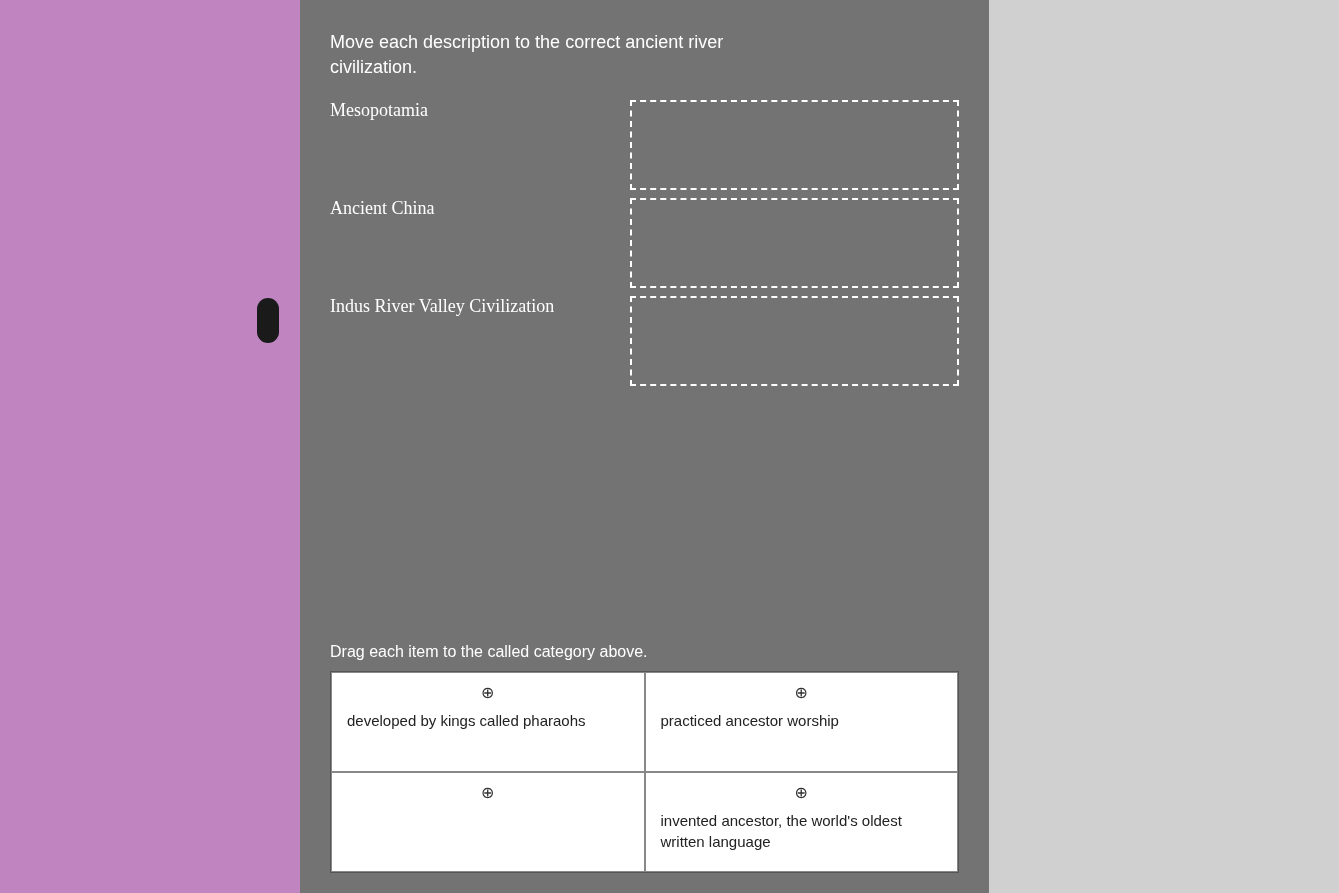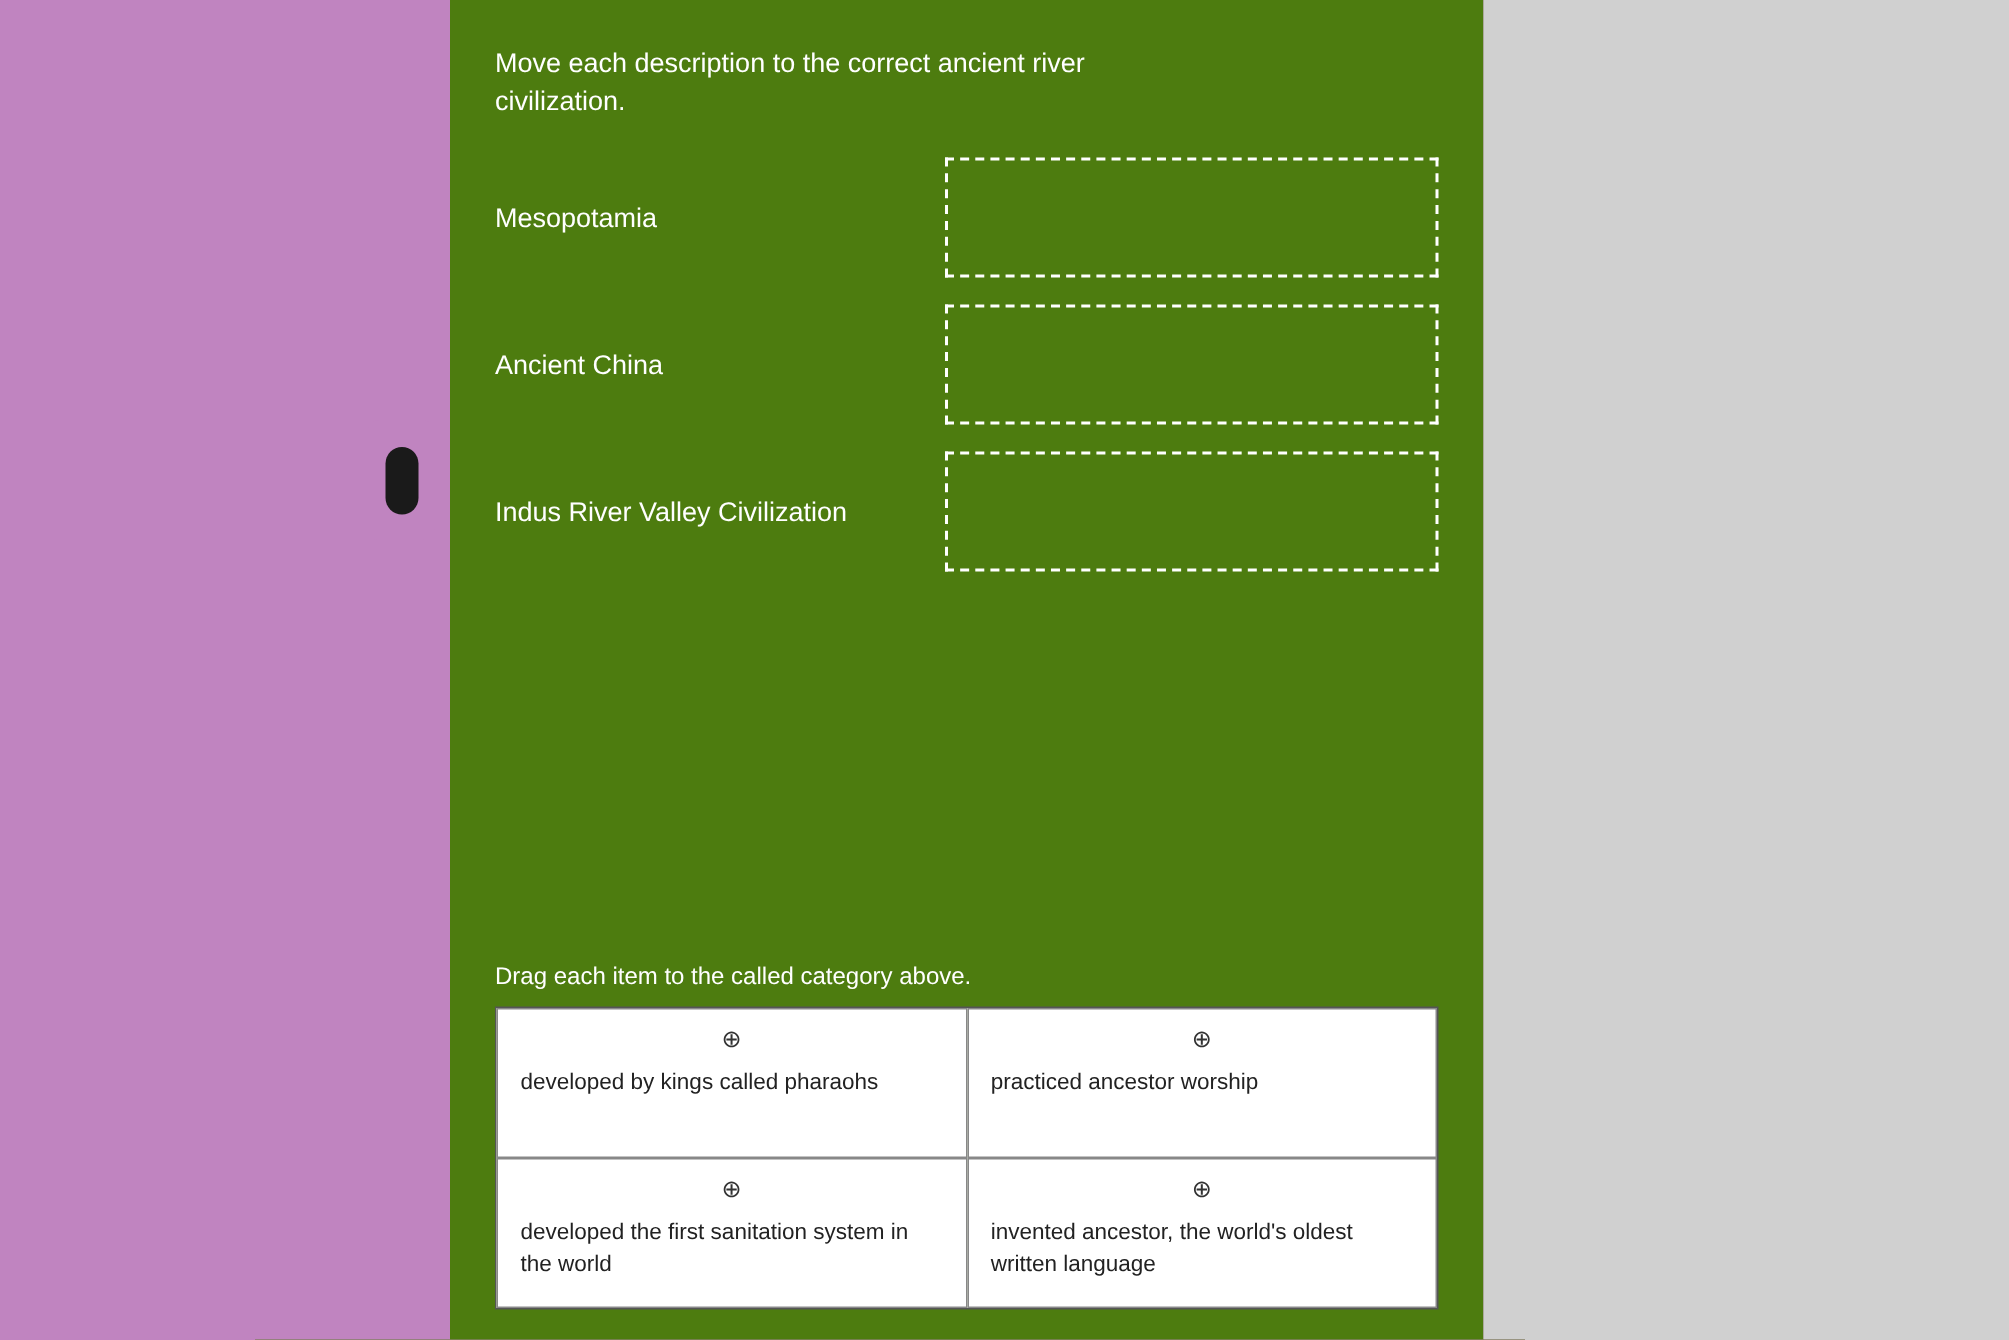--- a/index.html
+++ b/index.html
@@ -40,21 +40,21 @@
 
     .tab-hole {
       width: 22px;
       height: 45px;
       background-color: #1a1a1a;
       border-radius: 12px;
     }
 
     .main-content {
       flex: 1;
-      background-color: #4d7c0f;
+      background-color: #737373;
       padding: 30px 30px 20px 30px;
       display: flex;
       flex-direction: column;
       overflow: hidden;
     }
 
     .right-border {
       width: 350px;
       background-color: #d0d0d0;
       flex-shrink: 0;
@@ -69,23 +69,23 @@
 
     .categories-section {
       flex: 1;
       display: flex;
       flex-direction: column;
       gap: 0;
     }
 
     .category-row {
       display: flex;
-      align-items: center;
       margin-bottom: 8px;
       min-height: 90px;
+      font-family: Liberation Serif, serif;
     }
 
     .category-label {
       color: #ffffff;
       font-size: 18px;
       width: 300px;
       flex-shrink: 0;
     }
 
     .drop-zone {
@@ -181,21 +181,20 @@
       <div class="drag-handle">⊕</div>
       <div class="drag-item-text">developed by kings called pharaohs</div>
     </div>
     <div class="drag-item right-col">
       <div class="drag-handle">⊕</div>
       <div class="drag-item-text">practiced ancestor worship</div>
     </div>
 
     <div class="drag-item drag-item-bottom">
       <div class="drag-handle">⊕</div>
-      <div class="drag-item-text">developed the first sanitation system in the world</div>
     </div>
     <div class="drag-item right-col drag-item-bottom">
       <div class="drag-handle">⊕</div>
       <div class="drag-item-text">invented ancestor, the world's oldest written language</div>
     </div>
   </div>
 </div>
 
 <div class="right-border"></div>
 

